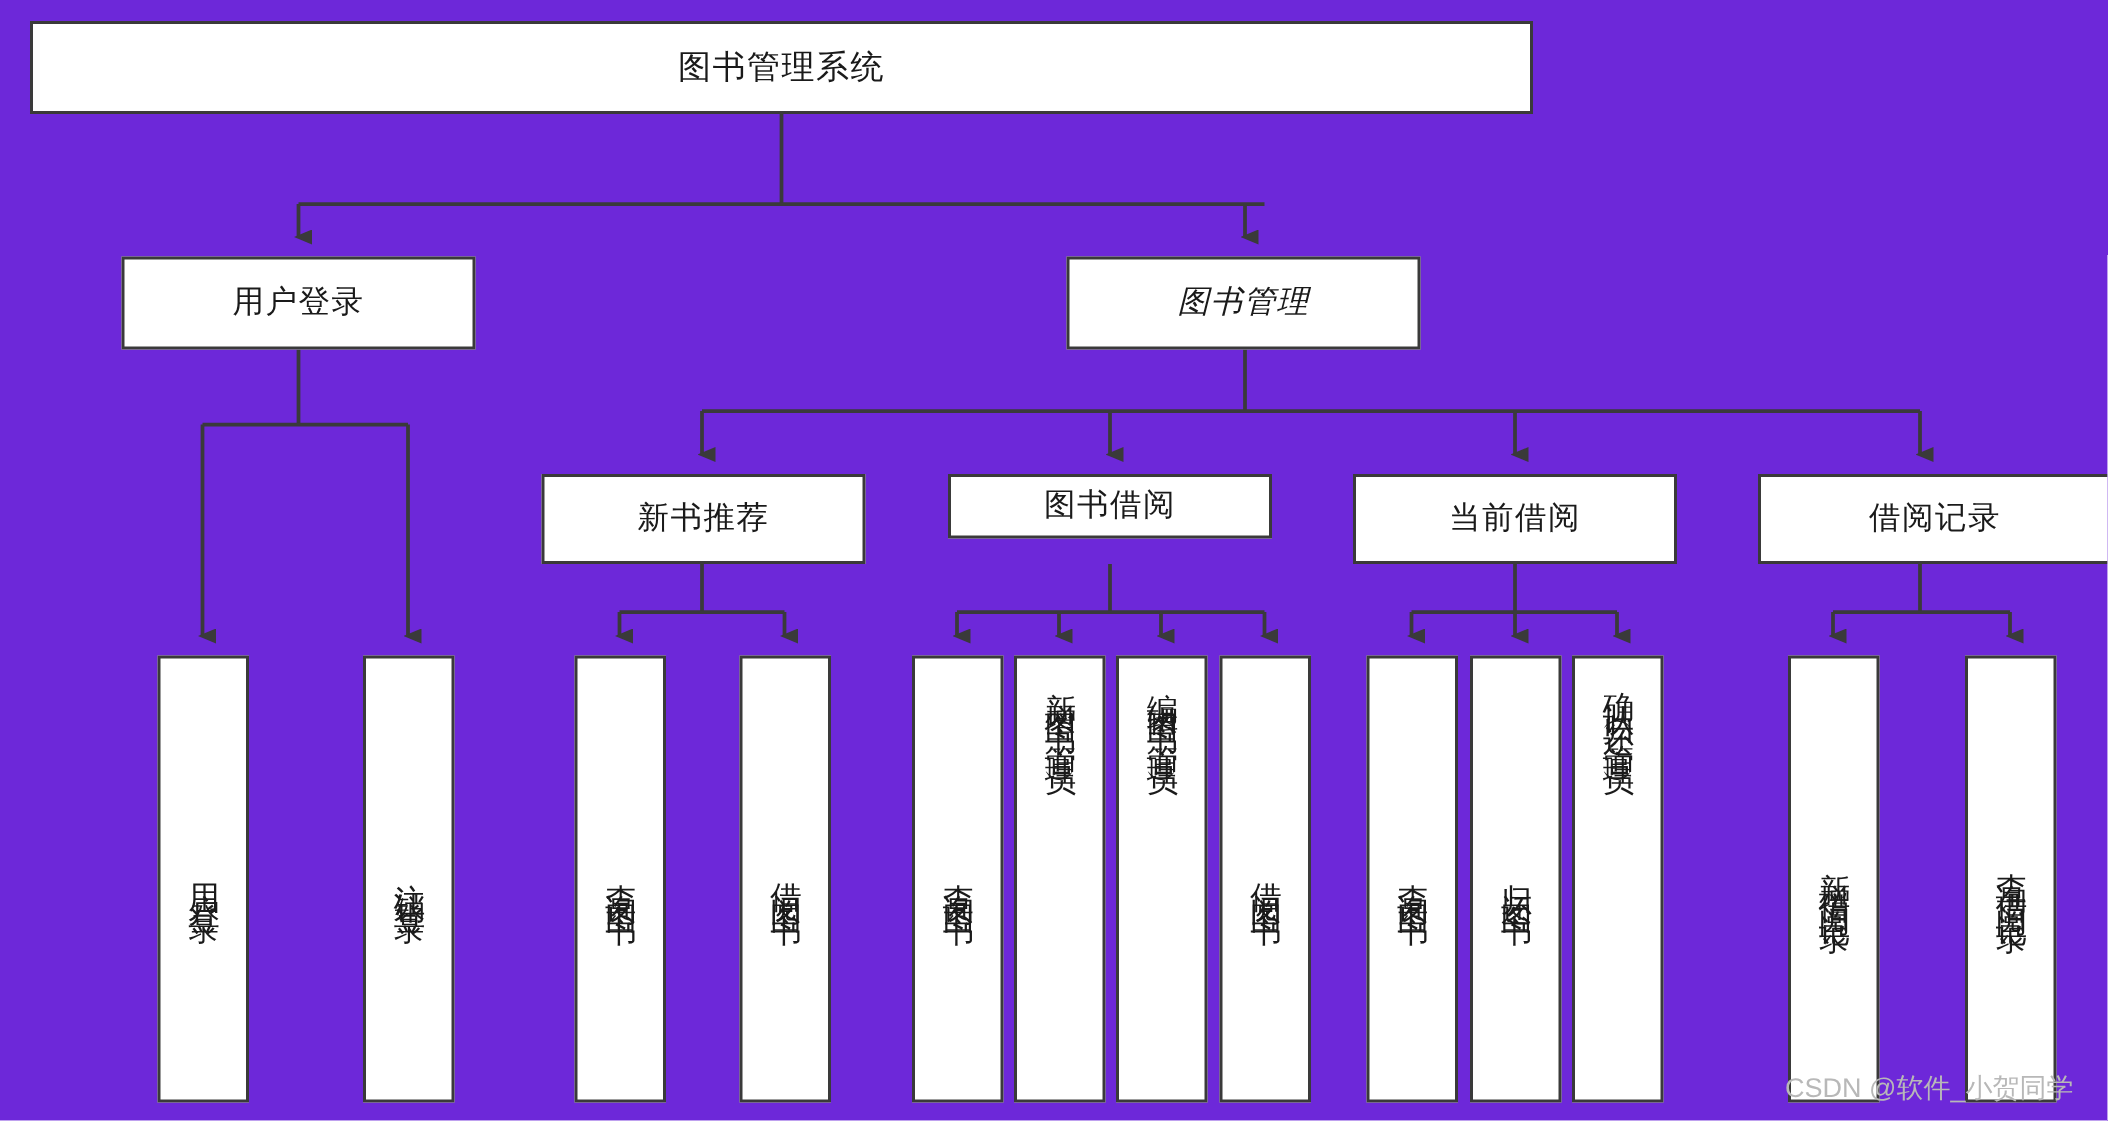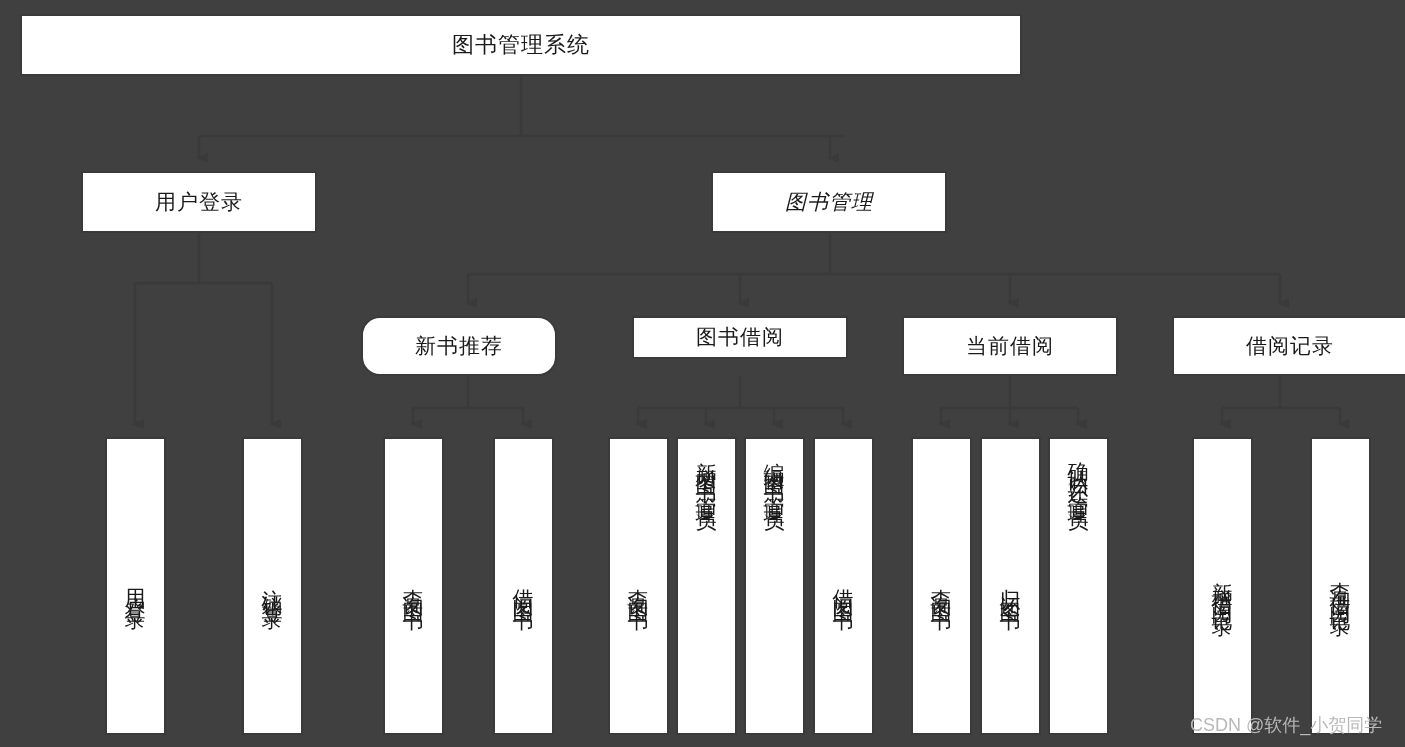--- a/index.html
+++ b/index.html
@@ -7,21 +7,21 @@
     padding: 0;
     background: #ffffff;
   }
   body {
     font-family: "Liberation Sans", "DejaVu Sans", sans-serif;
   }
   #canvas {
     position: relative;
     width: 1405px;
     height: 747px;
-    background: #404040;
+    background: #6d28d9;
     overflow: hidden;
   }
   svg.edges {
     position: absolute;
     left: 0;
     top: 0;
     width: 1405px;
     height: 747px;
     pointer-events: none;
   }
@@ -137,21 +137,21 @@
     <span>图书管理系统</span>
   </div>
 
   <div class="node" style="left:81px; top:171px; width:236px; height:62px;">
     <span>用户登录</span>
   </div>
   <div class="node" style="left:711px; top:171px; width:236px; height:62px;font-style:italic;">
     <span>图书管理</span>
   </div>
 
-  <div class="node" style="left:361px; top:316px; width:196px; height:60px;border-radius:19px;">
+  <div class="node" style="left:361px; top:316px; width:216px; height:60px;">
     <span>新书推荐</span>
   </div>
   <div class="node" style="left:632px; top:316px; width:216px; height:43px;">
     <span>图书借阅</span>
   </div>
   <div class="node" style="left:902px; top:316px; width:216px; height:60px;">
     <span>当前借阅</span>
   </div>
   <div class="node" style="left:1172px; top:316px; width:236px; height:60px;">
     <span>借阅记录</span>

